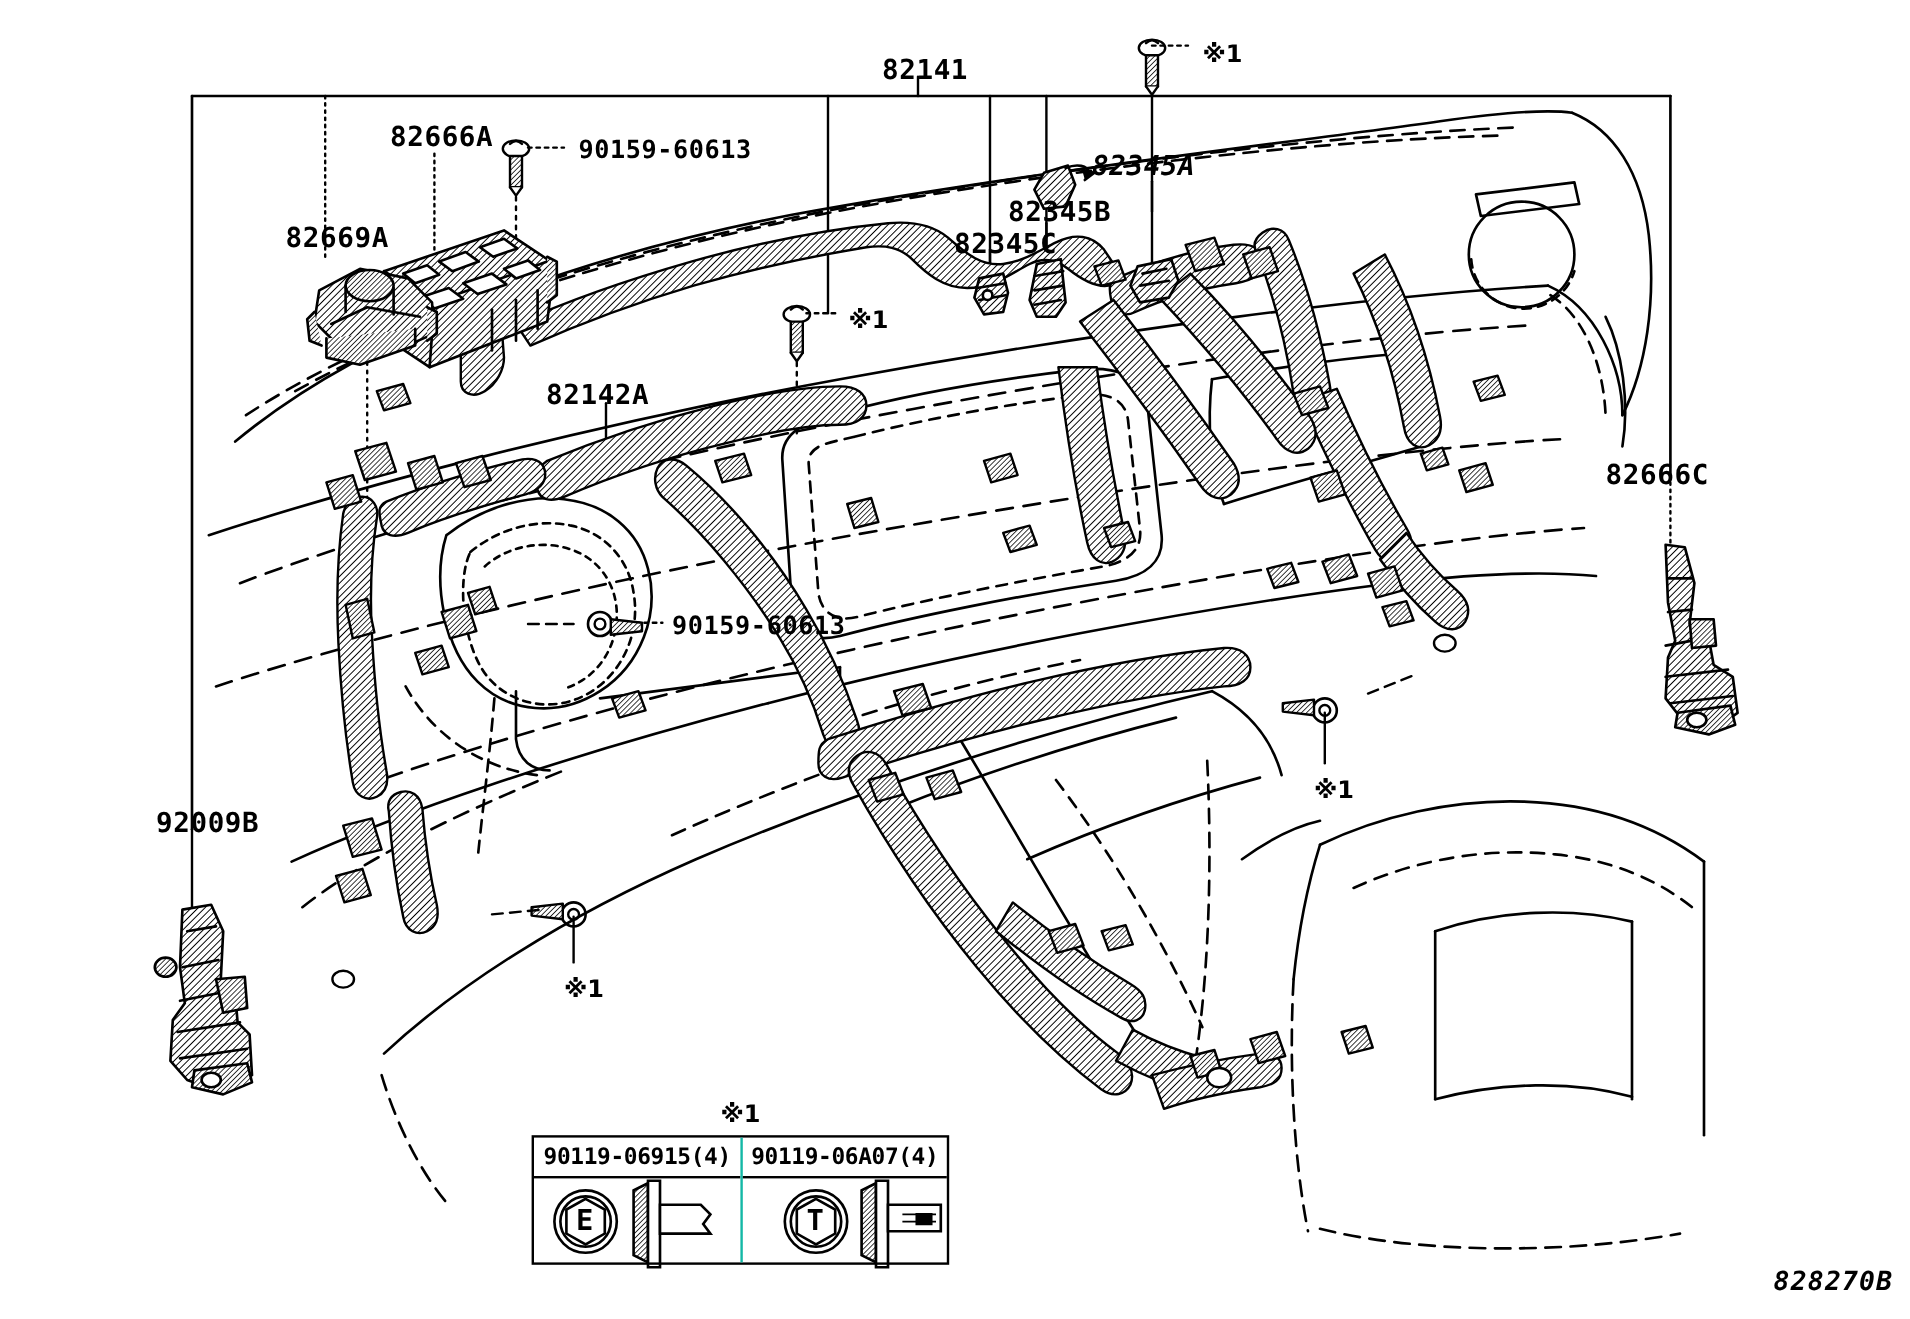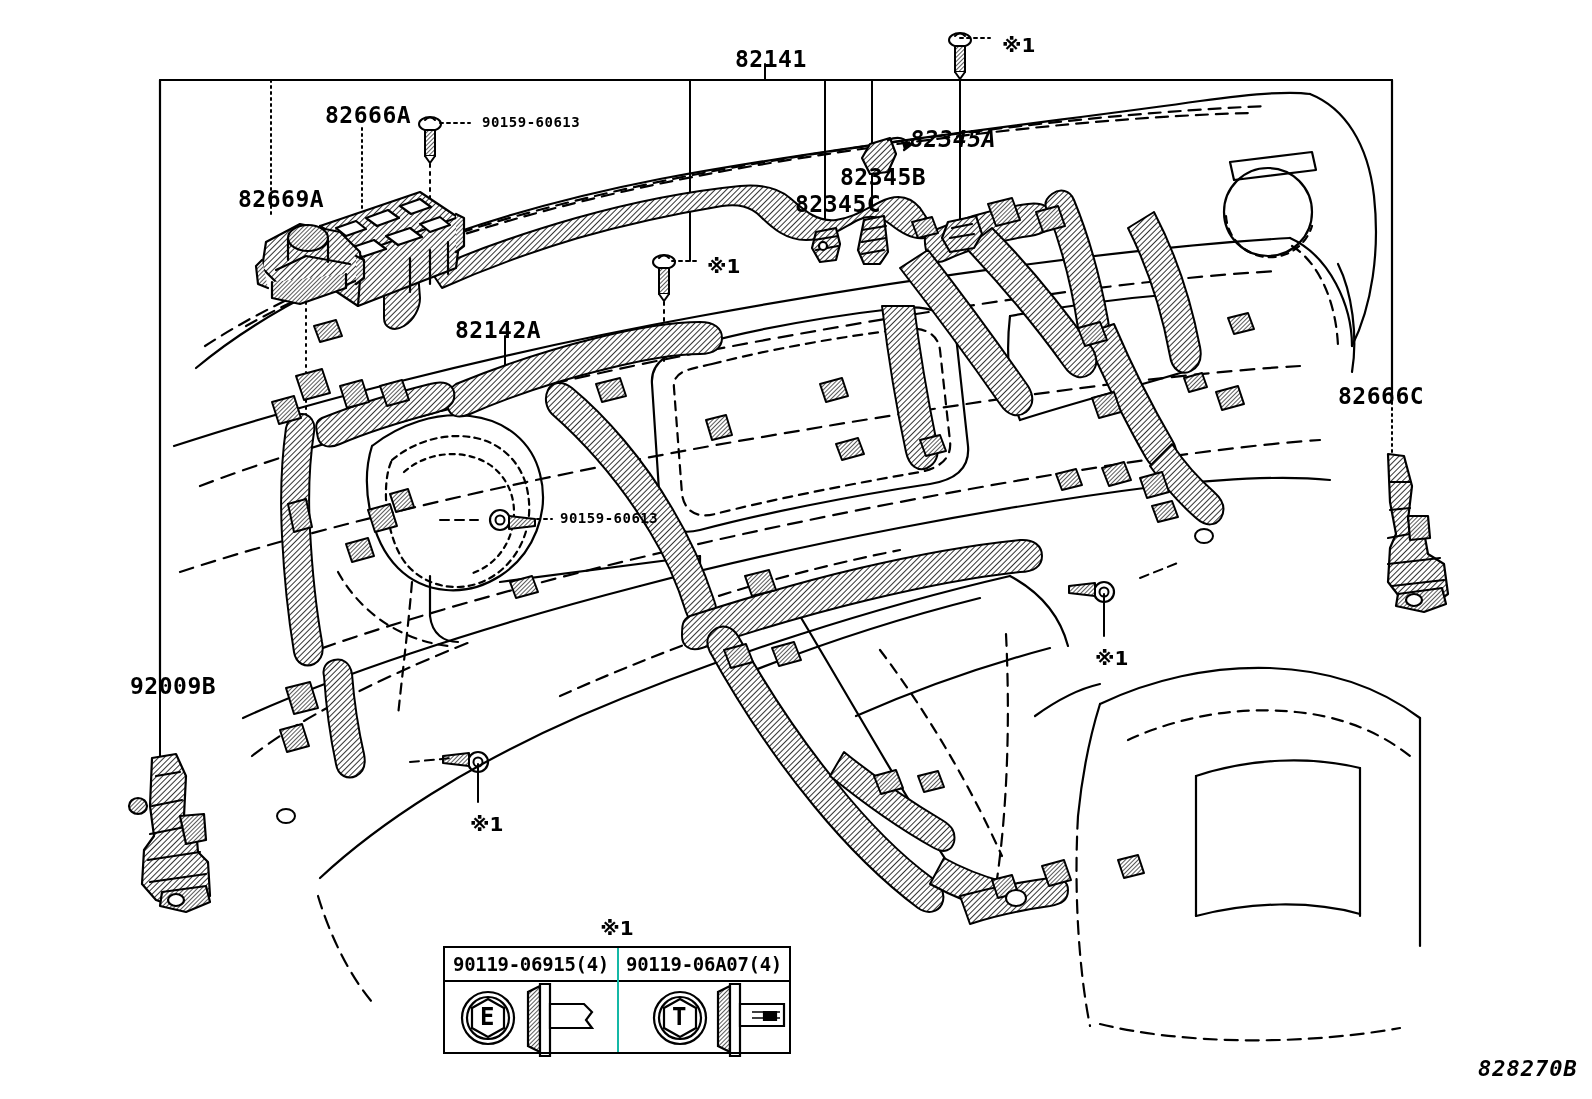--- a/index.html
+++ b/index.html
@@ -14,21 +14,21 @@
   .lbl{
     position:absolute;
     font-family:"DejaVu Sans Mono","Liberation Mono",monospace;
     font-weight:700;
     font-size:23px;
     letter-spacing:0.5px;
     color:#000;
     white-space:nowrap;
     line-height:1;
   }
-  .lbl.sm{font-size:14px;}
+  .lbl.sm{font-size:21px;}
   .mark{
     position:absolute;
     font-family:"DejaVu Sans","Liberation Sans",sans-serif;
     font-weight:700;font-size:20px;white-space:nowrap;line-height:1;
   }
   .diagid{
     position:absolute;
     font-family:"DejaVu Sans Mono","Liberation Mono",monospace;
     font-weight:700;font-size:22px;letter-spacing:1px;font-style:italic;
   }

